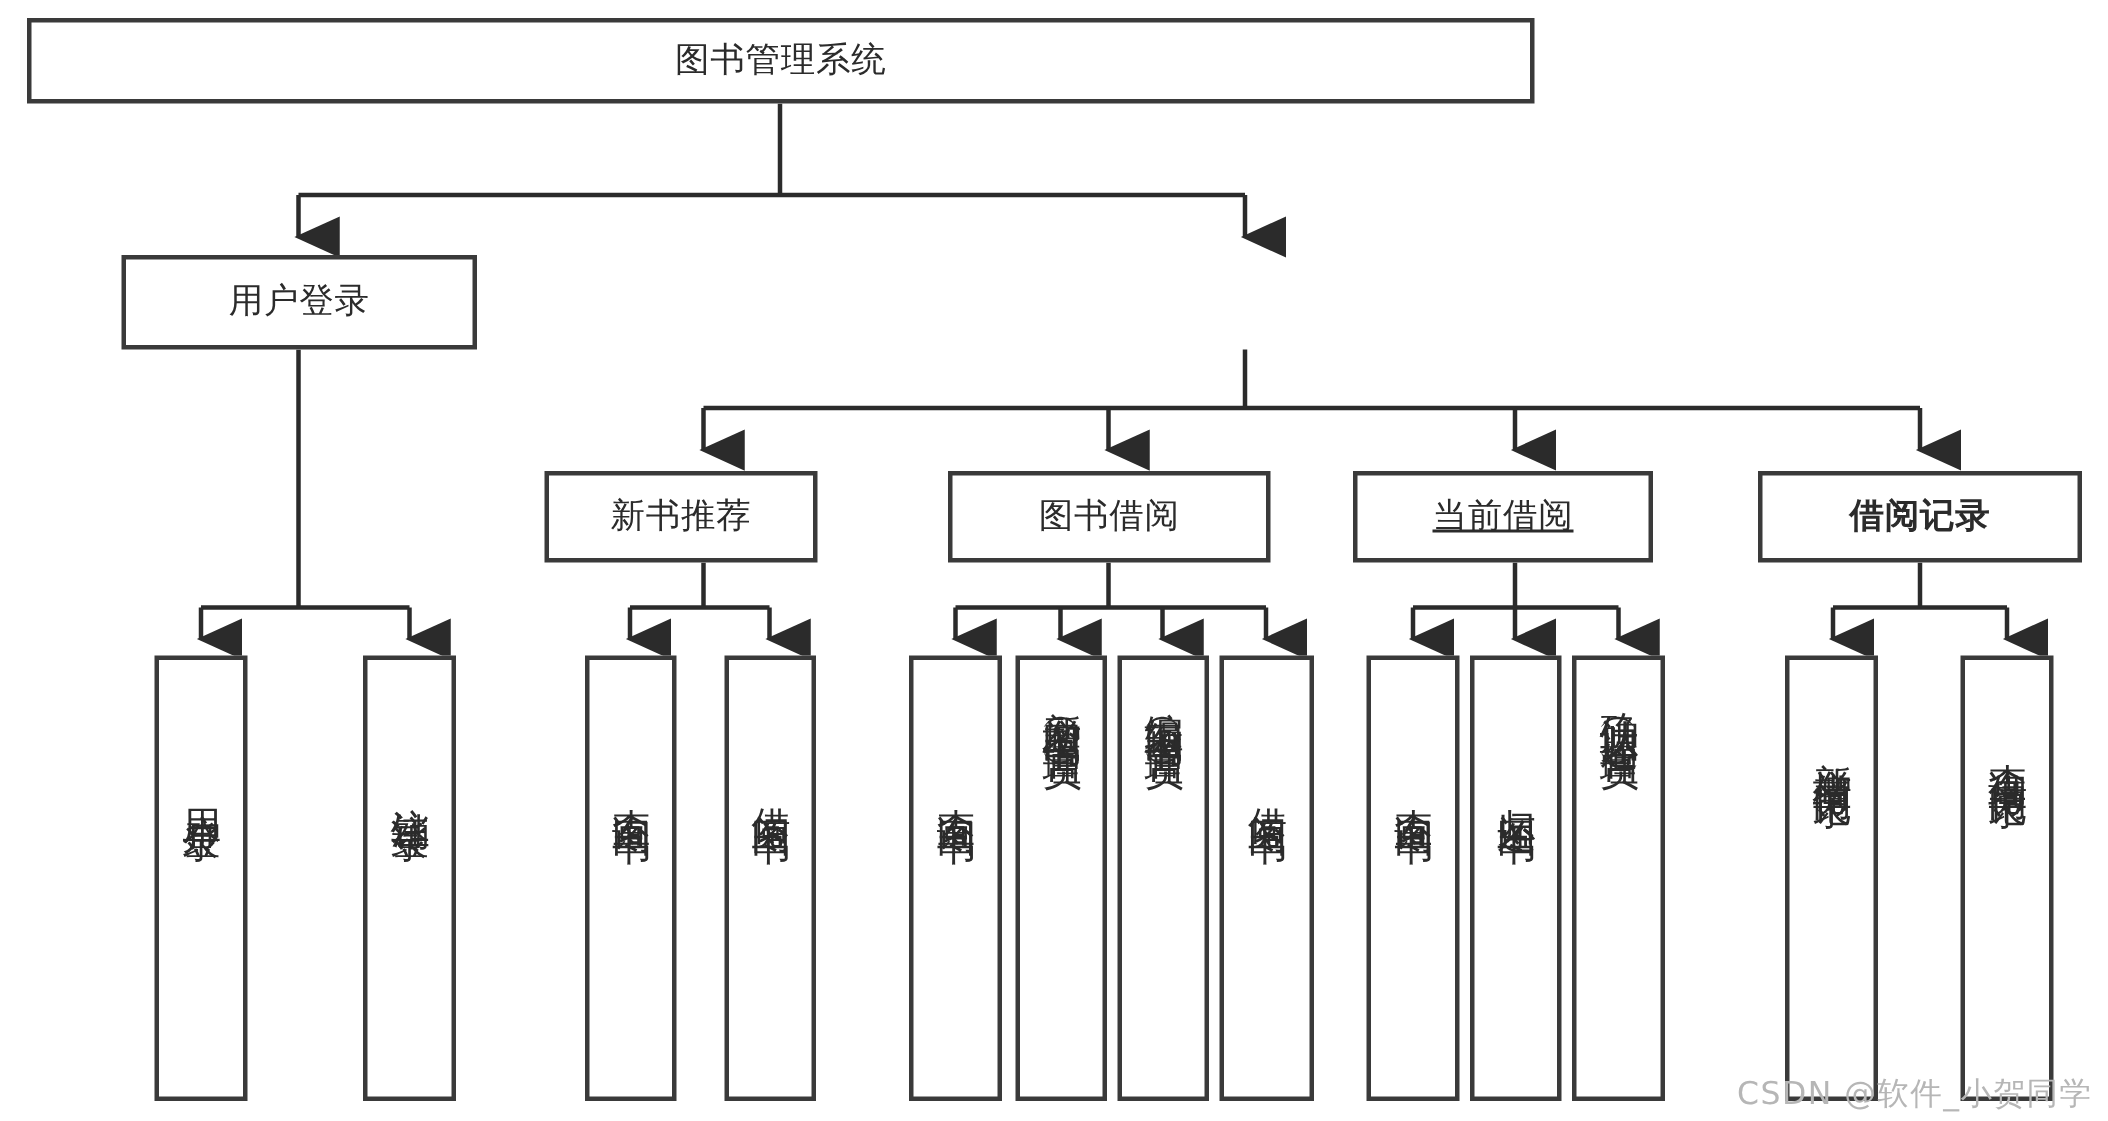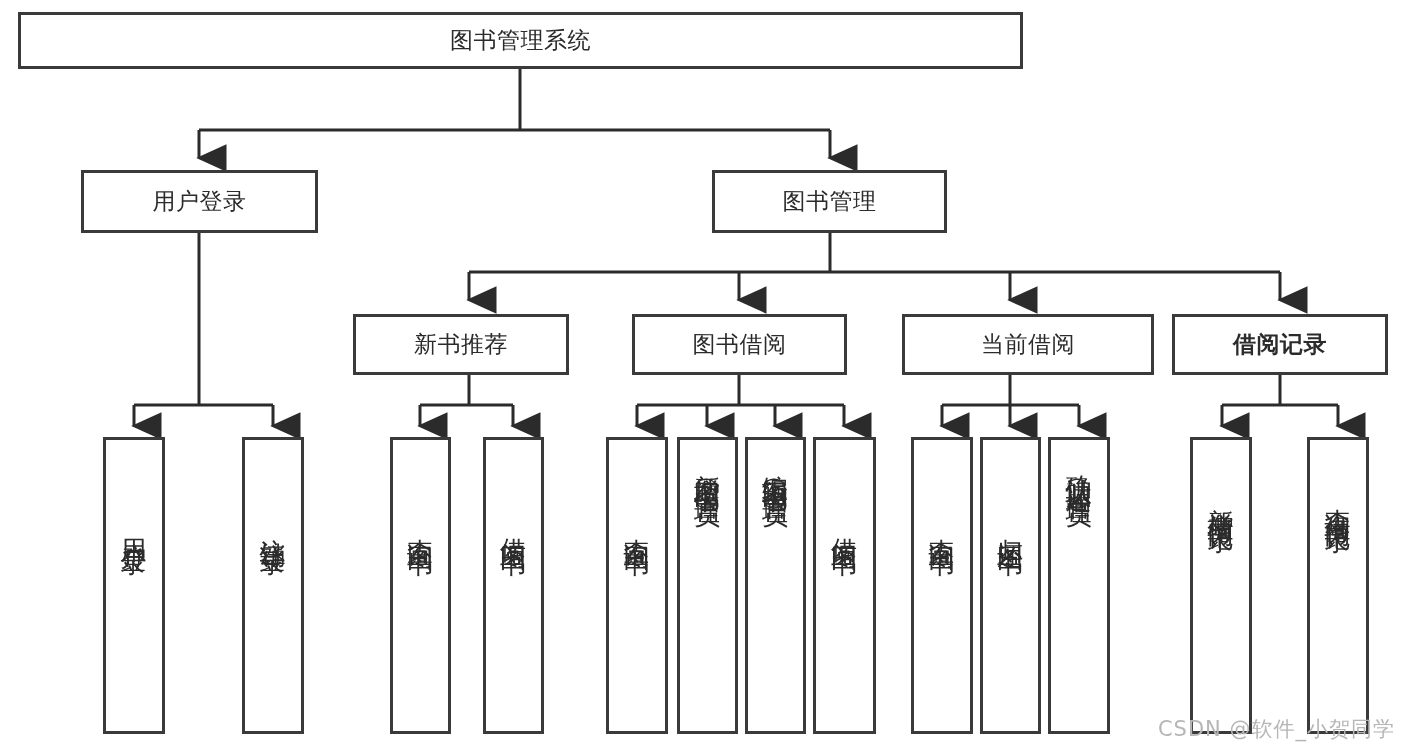--- a/index.html
+++ b/index.html
@@ -137,31 +137,28 @@
     </g>
   </svg>
 
   <div class="node horizontal" style="left:18px; top:12px; width:1005px; height:57px;">
     <span class="label">图书管理系统</span>
   </div>
 
   <div class="node horizontal" style="left:81px; top:170px; width:237px; height:63px;">
     <span class="label">用户登录</span>
   </div>
-  <div class="node horizontal" style="left:712px; top:170px; width:235px; height:63px;">
-    <span class="label">图书管理</span>
-  </div>
-
-  <div class="node horizontal" style="left:353px; top:314px; width:216px; height:61px;">
+
+  <div class="node horizontal" style="left:363px; top:314px; width:182px; height:61px;">
     <span class="label">新书推荐</span>
   </div>
   <div class="node horizontal" style="left:632px; top:314px; width:215px; height:61px;">
     <span class="label">图书借阅</span>
   </div>
-  <div class="node horizontal" style="left:902px; top:314px; width:252px; height:61px;">
+  <div class="node horizontal" style="left:902px; top:314px; width:200px; height:61px;text-decoration:underline;">
     <span class="label">当前借阅</span>
   </div>
   <div class="node horizontal" style="left:1172px; top:314px; width:216px; height:61px;font-weight:bold;">
     <span class="label">借阅记录</span>
   </div>
 
   <div class="node vertical mid" style="left:103px; top:437px; width:62px; height:297px;">
     <span class="label">用户登录</span>
   </div>
   <div class="node vertical mid" style="left:242px; top:437px; width:62px; height:297px;">

